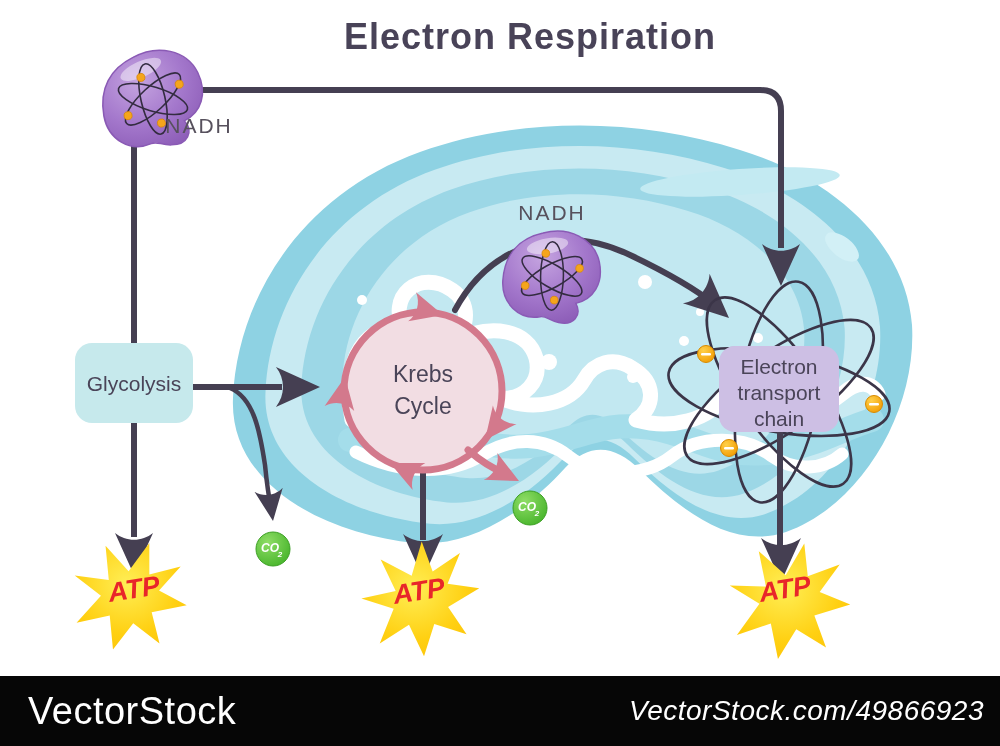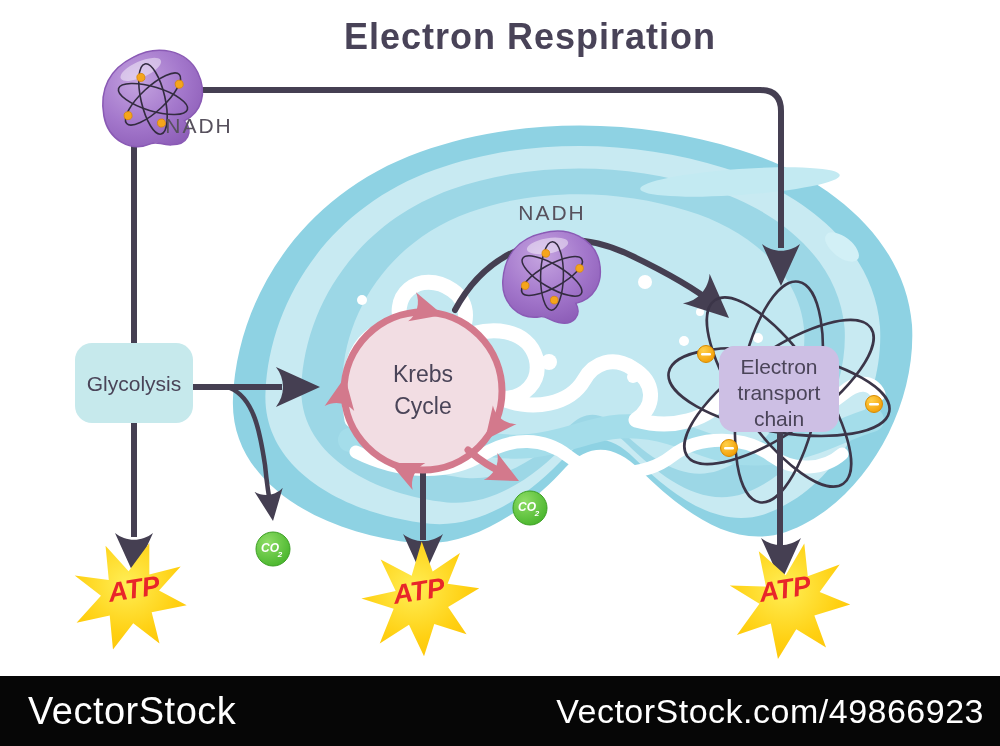--- a/index.html
+++ b/index.html
@@ -17,21 +17,21 @@
   .krebstext{font-size:23px;}
   .atptext{font-size:27px;font-weight:700;fill:#e8262a;font-style:italic;}
   .co2main{font-size:12px;font-weight:700;font-style:italic;fill:#ffffff;}
   .co2sub{font-size:8px;font-weight:700;font-style:italic;fill:#ffffff;}
   .bar{
     position:absolute;left:0;bottom:0;width:1000px;height:70px;background:#060606;
     display:flex;align-items:center;justify-content:space-between;
     box-sizing:border-box;padding:0 16px 0 28px;
   }
   .brand{color:#fff;font-size:38px;font-weight:500;letter-spacing:0.5px;text-align:right;}
-  .credit{color:#fff;font-size:34px;font-weight:400;letter-spacing:0.5px;}
+  .credit{color:#fff;font-size:28px;font-weight:400;letter-spacing:0.5px;font-style:italic;}
 </style>
 </head>
 <body>
 
 <div class="stage">
 
   <svg width="1000" height="676" viewBox="0 0 1000 676">
     <defs>
       <radialGradient id="gradPurple" cx="38%" cy="30%" r="80%">
         <stop offset="0%" stop-color="#c5a4e0"></stop>

